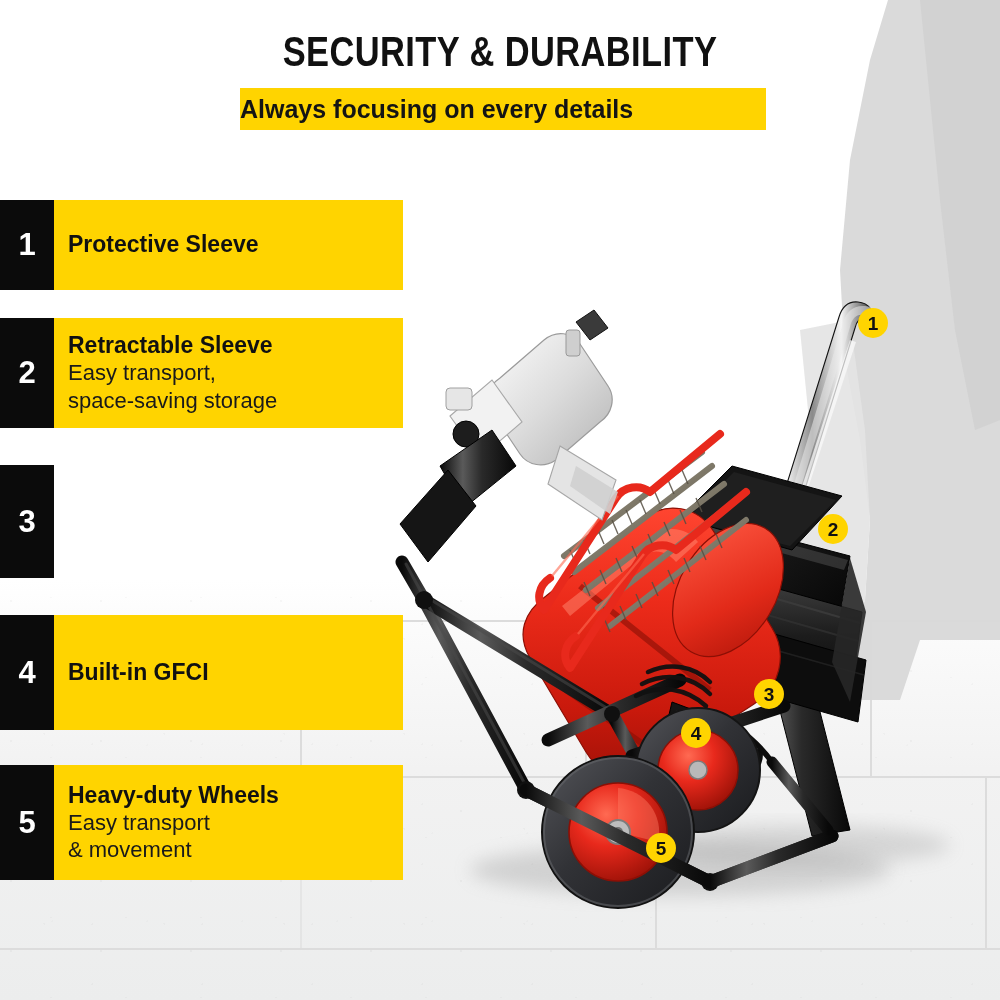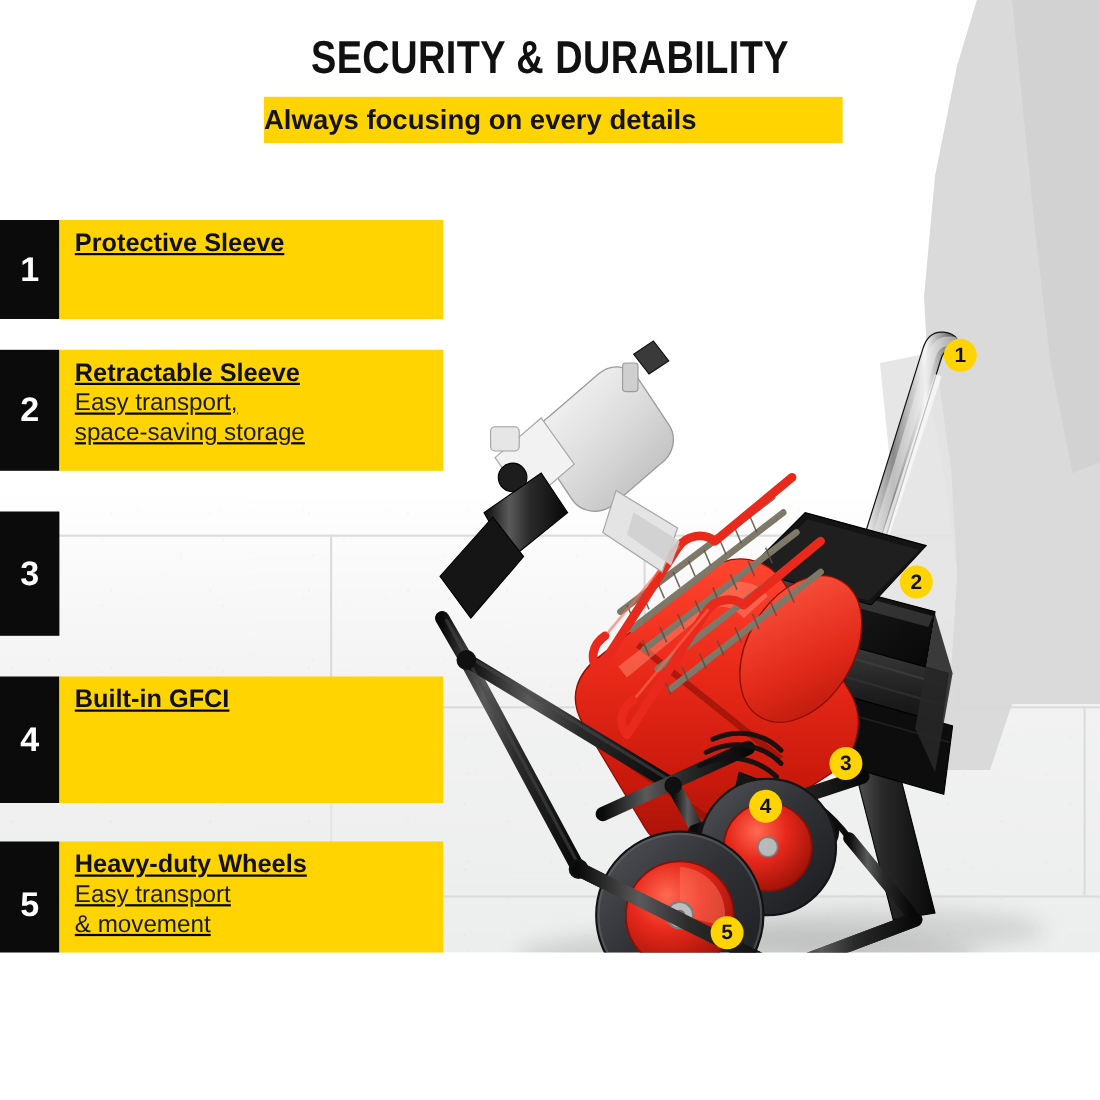--- a/index.html
+++ b/index.html
@@ -3,21 +3,21 @@
 <meta charset="utf-8">
 <style>
   * { margin:0; padding:0; box-sizing:border-box; }
   html,body { width:1000px; height:1000px; }
   body {
     background:#ffffff;
     font-family:"Liberation Sans", sans-serif;
     overflow:hidden;
     position:relative;
   }
-  #page { position:relative; width:1000px; height:866px; overflow:hidden; background:#fff; }
+  #page { position:relative; width:1000px; height:1000px; overflow:hidden; background:#fff; }
 
   
   .floor {
     position:absolute; left:0; right:0; bottom:0; height:420px;
     background:
       linear-gradient(to bottom, #ffffff 0%, #fbfbfb 12%, #f2f2f2 45%, #eceded 100%);
   }
   .floor .grout {
     position:absolute; background:#dcdcdc;
   }
@@ -68,21 +68,21 @@
     position:absolute; left:0; display:flex; align-items:stretch;
   }
   .feature .num {
     width:54px; flex:0 0 54px; background:#0b0b0b;
     color:#ffffff; font-size:31px; font-weight:bold;
     display:flex; align-items:center; justify-content:center;
   }
   .feature .body {
     flex:1 1 auto; background:#FFD400;
     padding:7px 10px 7px 14px;
-    display:flex; flex-direction:column; justify-content:flex-start;text-decoration:underline;
+    display:flex; flex-direction:column; justify-content:center;
   }
   .feature .f-title {
     font-size:23px; font-weight:bold; color:#111111;
     line-height:1.18; white-space:nowrap;
   }
   .feature .f-desc {
     font-size:22px; font-weight:normal; color:#1a1a1a;
     line-height:1.24; white-space:pre-line;
   }
 

